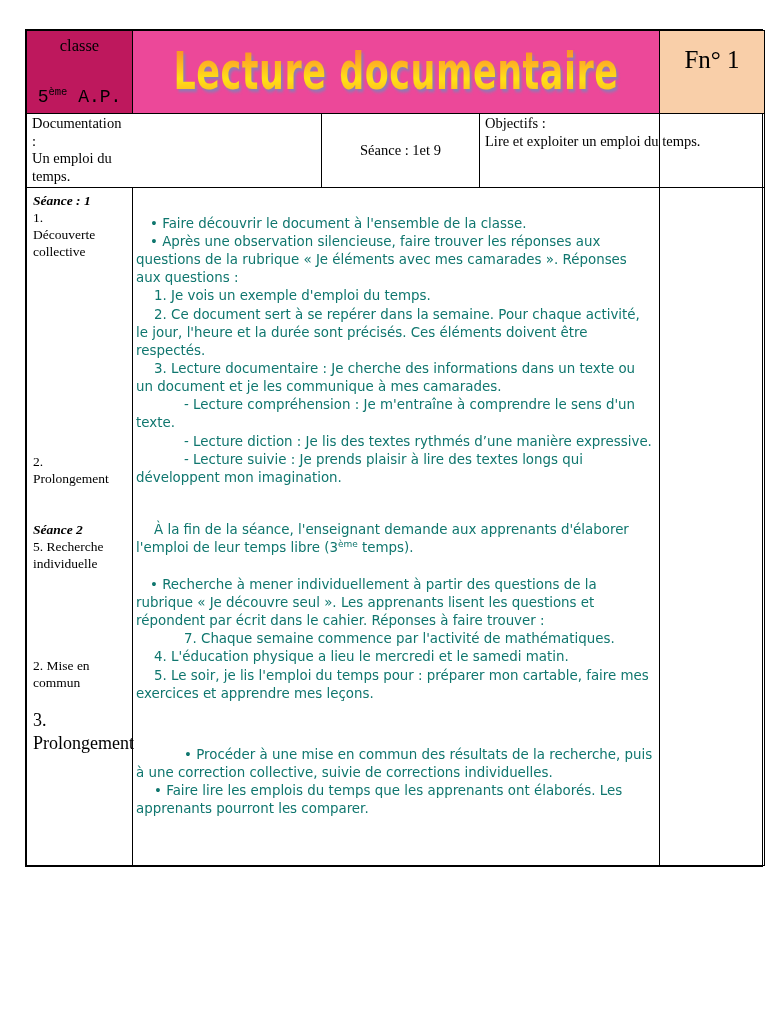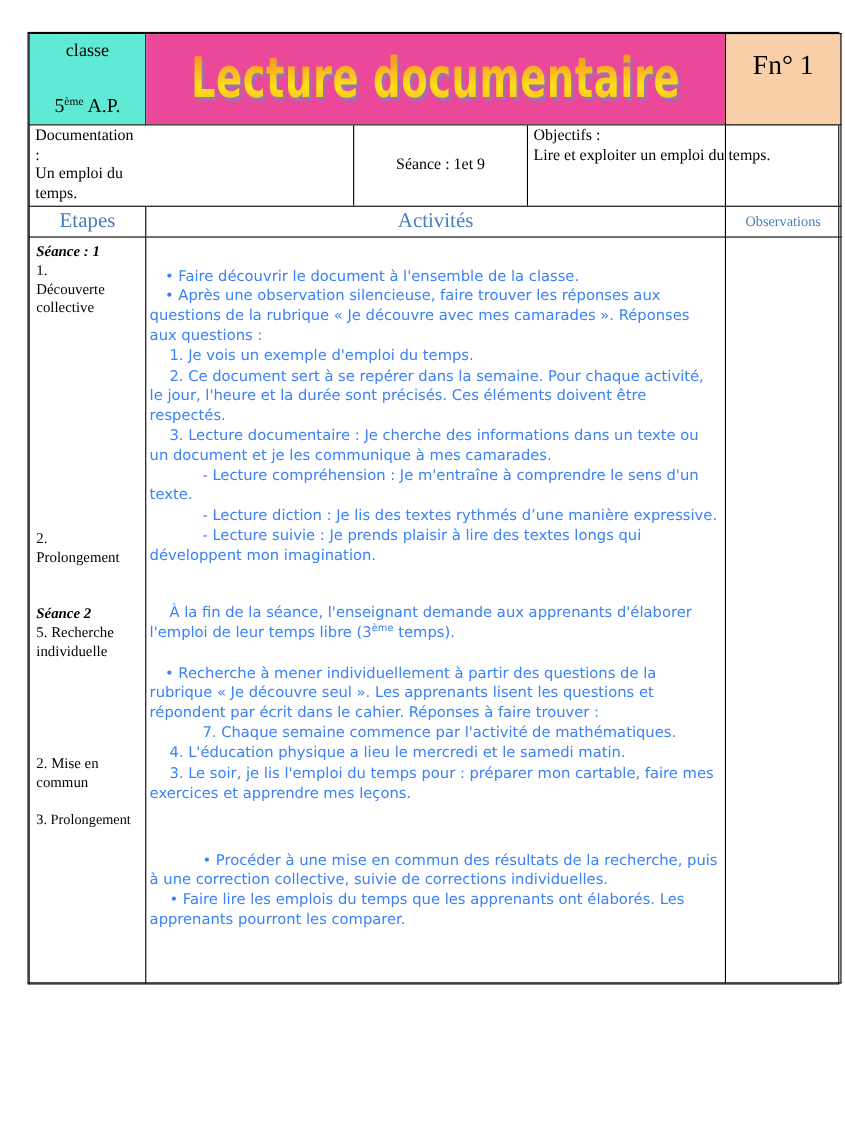--- a/index.html
+++ b/index.html
@@ -39,37 +39,37 @@
     table-layout: fixed;
   }
   table.tbl td {
     border: 1px solid #000;
     vertical-align: top;
     padding: 0;
   }
 
   
   .cell-classe {
-    background: #5eead4;
+    background: #be185d;
     text-align: center;
     vertical-align: top !important;
     padding: 6px 2px 4px 2px !important;
     height: 72px;
     position: relative;
   }
   .classe-top {
     font-family: "Liberation Serif", serif;
     font-size: 16.5px;
     line-height: 1.1;
   }
   .classe-bot {
     position: absolute;
     left: 0; right: 0;
     bottom: 6px;
-    font-family: Liberation Serif, serif;
+    font-family: Liberation Mono, monospace;
     font-size: 18px;
     text-align: center;
     white-space: nowrap;
   }
   .classe-bot .sup {
     font-size: 10.5px;
     vertical-align: super;
     line-height: 0;
   }
 
@@ -159,31 +159,31 @@
   
   .stage {
     position: absolute;
     left: 6px;
     right: 3px;
   }
   .stage .ttl {
     font-weight: bold;
     font-style: italic;
   }
-  .stage.small { font-size: 13px; }
+  .stage.small { font-size: 18px; }
 
   
   .act {
     position: absolute;
     left: 3px;
     right: 4px;
     font-family: "DejaVu Sans", sans-serif;
     font-size: 13.4px;
     line-height: 1.355;
-    color: #3b82f6;
+    color: #0f766e;
   }
   .act p { margin: 0; }
   .ind1 { text-indent: 14px; }
   .ind2 { text-indent: 18px; }
   .ind3 { text-indent: 48px; }
   .sup-s {
     font-size: 9px;
     vertical-align: super;
     line-height: 0;
   }
@@ -236,25 +236,20 @@
                   <div>Objectifs :</div>
                   <div>Lire et exploiter un emploi du temps.</div>
                 </td>
               </tr>
             </tbody>
               </table>
           </td>
           <td></td>
         </tr>
 
-        <tr class="r3">
-          <td class="h-etapes">Etapes</td>
-          <td class="h-activ">Activités</td>
-          <td class="h-obs">Observations</td>
-        </tr>
 
         <tr class="r4">
           <td class="col-etapes">
 
             <div class="stage" style="top:4px">
               <div class="ttl">Séance : 1</div>
               <div>1.</div>
               <div>Découverte</div>
               <div>collective</div>
             </div>
@@ -277,38 +272,38 @@
 
             <div class="stage small" style="top:521px">
               <div>3. Prolongement</div>
             </div>
           </td>
 
           <td class="col-activ">
 
             <div class="act" style="top:27px">
               <p class="ind1">• Faire découvrir  le document à l'ensemble de la classe.</p>
-              <p class="ind1">• Après une observation silencieuse, faire trouver les réponses aux questions de la rubrique « Je découvre avec mes camarades ». Réponses aux questions :</p>
+              <p class="ind1">• Après une observation silencieuse, faire trouver les réponses aux questions de la rubrique « Je éléments avec mes camarades ». Réponses aux questions :</p>
               <p class="ind2">1. Je vois un exemple d'emploi du temps.</p>
               <p class="ind2">2. Ce document sert à se repérer dans la semaine. Pour chaque activité, le jour, l'heure et la durée sont précisés. Ces éléments doivent être respectés.</p>
               <p class="ind2">3. Lecture documentaire : Je cherche des informations dans un texte ou un document et je les communique à mes camarades.</p>
               <p class="ind3">- Lecture compréhension : Je m'entraîne à comprendre le sens d'un texte.</p>
               <p class="ind3">- Lecture diction : Je lis des textes rythmés d’une manière expressive.</p>
               <p class="ind3">- Lecture suivie : Je prends plaisir à lire des textes longs qui développent mon imagination.</p>
             </div>
 
             <div class="act" style="top:333px">
               <p class="ind2"><span>À la fin de la séance, l'enseignant demande aux apprenants d'élaborer l'emploi de leur temps libre (3</span><span class="sup-s">ème</span><span> temps).</span></p>
             </div>
 
             <div class="act" style="top:388px">
               <p class="ind1">• Recherche à mener individuellement à partir des questions de la rubrique « Je découvre seul ». Les apprenants lisent les questions et répondent par écrit dans le cahier. Réponses à faire trouver :</p>
               <p class="ind3">7. Chaque semaine commence par l'activité de mathématiques.</p>
               <p class="ind2">4. L'éducation physique a lieu le mercredi et le samedi matin.</p>
-              <p class="ind2">3. Le soir, je lis l'emploi du temps pour : préparer mon cartable, faire mes exercices et apprendre mes leçons.</p>
+              <p class="ind2">5. Le soir, je lis l'emploi du temps pour : préparer mon cartable, faire mes exercices et apprendre mes leçons.</p>
             </div>
 
             <div class="act" style="top:558px">
               <p class="ind3">• Procéder à une mise en commun des résultats de la recherche, puis à une correction collective, suivie de corrections individuelles.</p>
               <p class="ind2">• Faire lire les emplois du temps que les apprenants ont élaborés. Les apprenants pourront les comparer.</p>
             </div>
           </td>
 
           <td class="col-obs"></td>
         </tr>

